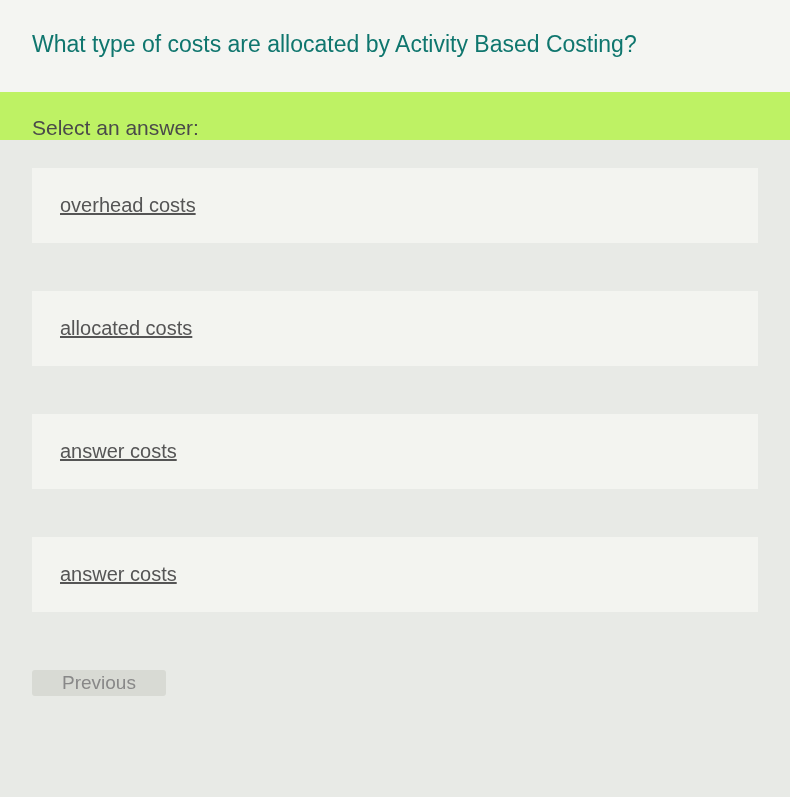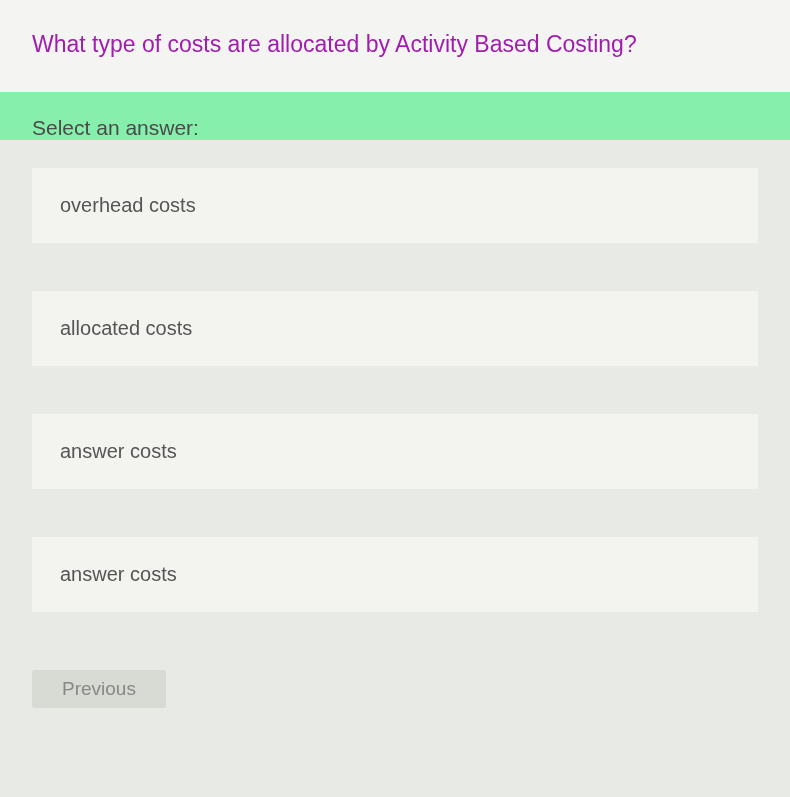--- a/index.html
+++ b/index.html
@@ -13,26 +13,26 @@
       font-family: 'Segoe UI', Arial, sans-serif;
       background: #e8eae6;
       overflow: hidden;
     }
     .question-header {
       background: #f4f5f2;
       padding: 28px 32px 32px 32px;
     }
     .question-text {
       font-size: 23px;
-      color: #a21caf;
+      color: #0f766e;
       font-weight: 400;
       line-height: 1.4;
     }
     .answer-section {
-      background: #86efac;
+      background: #bef264;
       padding: 24px 32px 0 32px;
     }
     .select-prompt {
       font-size: 21px;
       color: #4a4a4a;
       font-weight: 400;
       margin-bottom: 28px;
     }
     .options-container {
       background: #e8eae6;
@@ -42,29 +42,30 @@
       background: #f3f4f0;
       padding: 26px 28px;
       margin-bottom: 48px;
       font-size: 20px;
       color: #555;
       cursor: pointer;
       border: none;
       width: 100%;
       text-align: left;
       font-family: inherit;
+      text-decoration: underline;
     }
     .nav-container {
       padding: 0 32px;
       margin-top: 10px;
     }
     .nav-button {
       background: #d8dad4;
       color: #888;
-      padding: 8px 30px;
+      padding: 2px 30px;
       font-size: 19px;
       border: none;
       border-radius: 3px;
       cursor: pointer;
       font-family: inherit;
     }
   </style>
 </head>
 <body>
 

